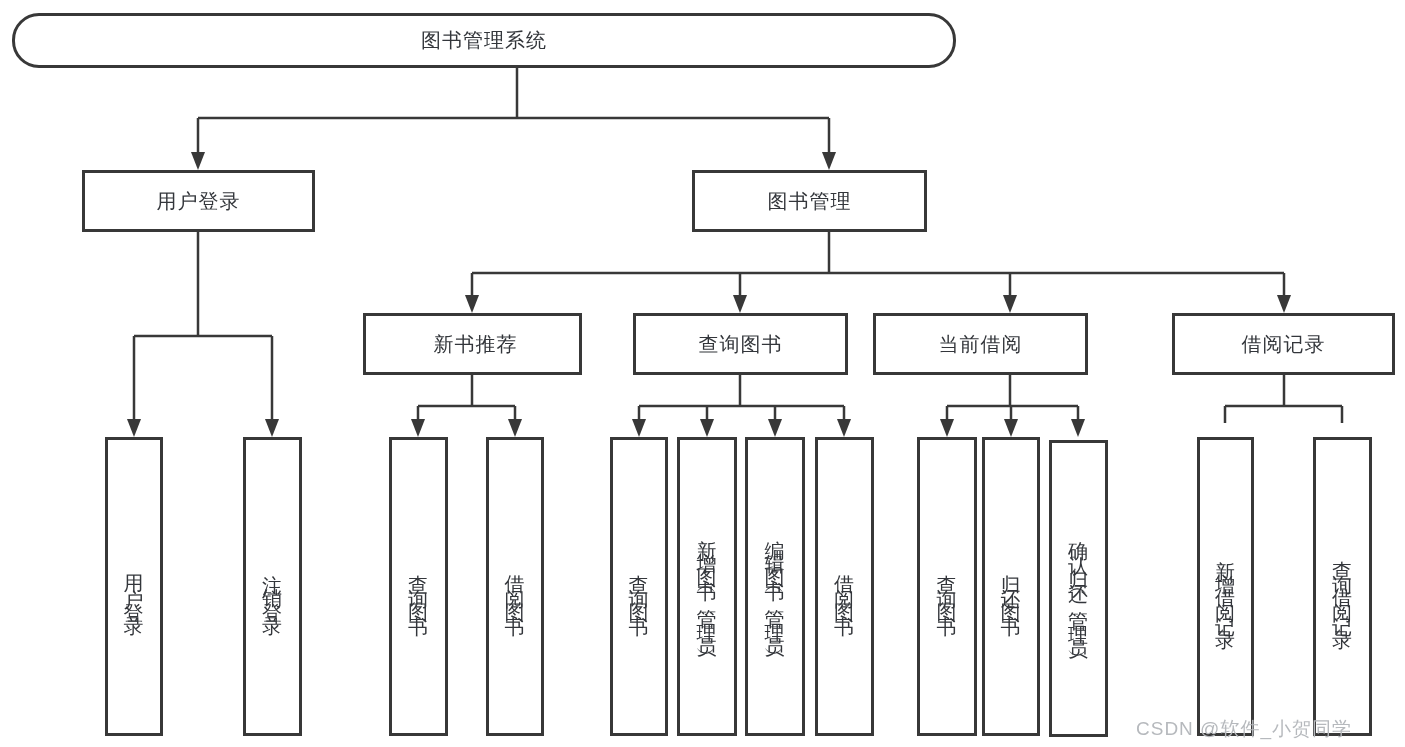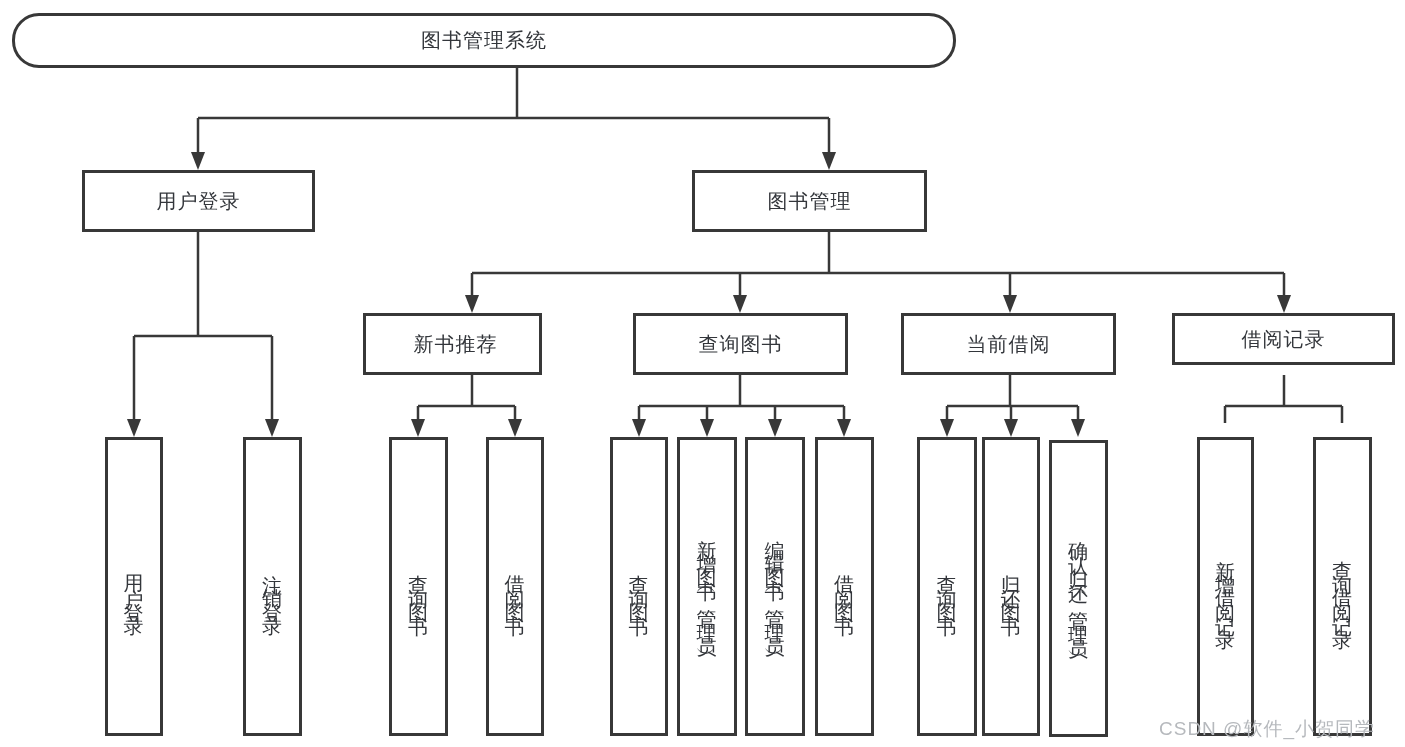--- a/index.html
+++ b/index.html
@@ -78,38 +78,38 @@
       <polygon points="1004,419 1018,419 1011,437"></polygon>
       <polygon points="1071,419 1085,419 1078,437"></polygon>
     </g>
   </svg>
 
   <div class="box" style="left:12px;top:13px;width:944px;height:55px;border-radius:27px;">图书管理系统</div>
 
   <div class="box" style="left:82px;top:170px;width:233px;height:62px;">用户登录</div>
   <div class="box" style="left:692px;top:170px;width:235px;height:62px;">图书管理</div>
 
-  <div class="box" style="left:363px;top:313px;width:179px;height:62px;padding-left:6px;">新书推荐</div>
+  <div class="box" style="left:363px;top:313px;width:219px;height:62px;padding-left:6px;">新书推荐</div>
   <div class="box" style="left:633px;top:313px;width:215px;height:62px;">查询图书</div>
-  <div class="box" style="left:901px;top:313px;width:215px;height:62px;">当前借阅</div>
-  <div class="box" style="left:1172px;top:313px;width:223px;height:52px;">借阅记录</div>
+  <div class="box" style="left:873px;top:313px;width:215px;height:62px;">当前借阅</div>
+  <div class="box" style="left:1172px;top:313px;width:223px;height:62px;">借阅记录</div>
 
   <div class="box vbox" style="left:105px;top:437px;width:58px;height:299px;">用户登录</div>
   <div class="box vbox" style="left:243px;top:437px;width:59px;height:299px;">注销登录</div>
 
   <div class="box vbox" style="left:389px;top:437px;width:59px;height:299px;">查询图书</div>
   <div class="box vbox" style="left:486px;top:437px;width:58px;height:299px;">借阅图书</div>
 
   <div class="box vbox" style="left:610px;top:437px;width:58px;height:299px;">查询图书</div>
   <div class="box vbox" style="left:677px;top:437px;width:60px;height:299px;">新增图书（管理员）</div>
   <div class="box vbox" style="left:745px;top:437px;width:60px;height:299px;">编辑图书（管理员）</div>
   <div class="box vbox" style="left:815px;top:437px;width:59px;height:299px;">借阅图书</div>
 
   <div class="box vbox" style="left:917px;top:437px;width:60px;height:299px;">查询图书</div>
   <div class="box vbox" style="left:982px;top:437px;width:58px;height:299px;">归还图书</div>
   <div class="box vbox" style="left:1049px;top:440px;width:59px;height:297px;">确认归还（管理员）</div>
 
   <div class="box vbox" style="left:1197px;top:437px;width:57px;height:299px;">新增借阅记录</div>
   <div class="box vbox" style="left:1313px;top:437px;width:59px;height:299px;">查询借阅记录</div>
 
-  <div class="watermark" style="left:1136px;top:716px;margin-left:23px;">CSDN @软件_小贺同学</div>
+  <div class="watermark" style="left:1136px;top:716px;">CSDN @软件_小贺同学</div>
 
 </div>
 
 </body></html>

